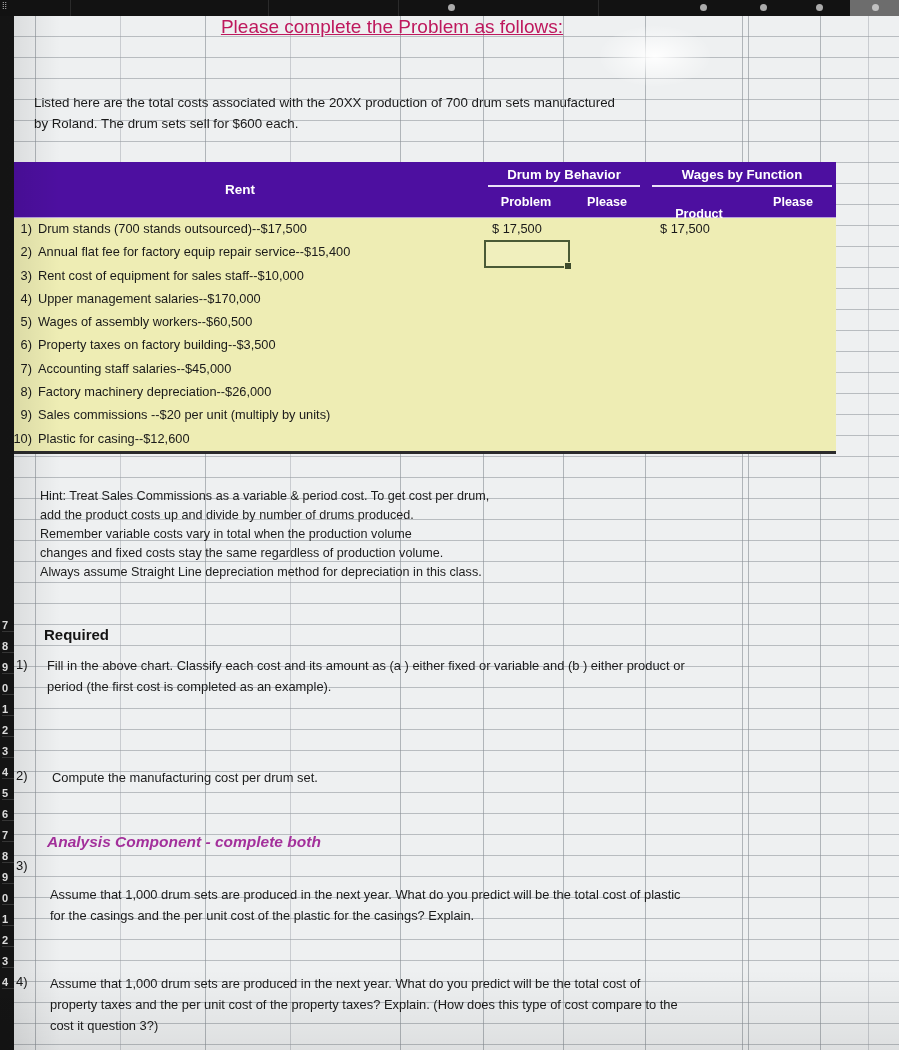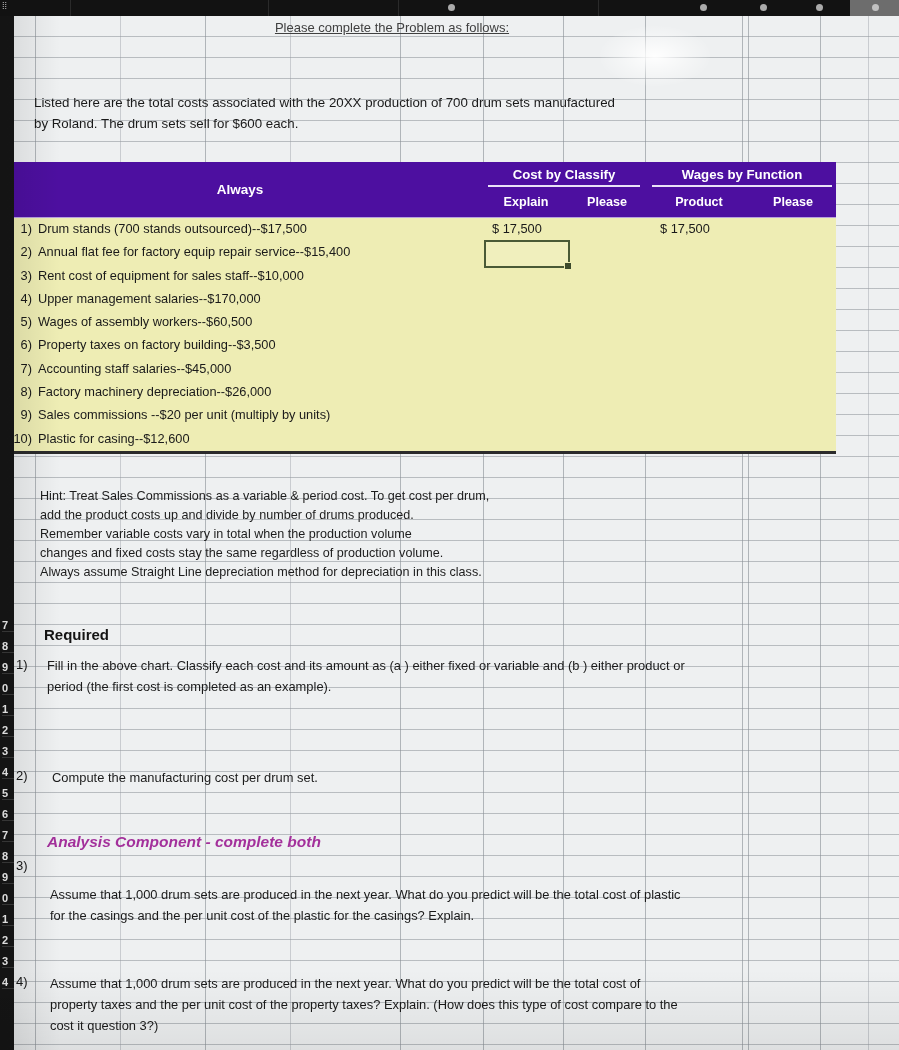--- a/index.html
+++ b/index.html
@@ -126,22 +126,22 @@
   }
 
   .title-cell {
     position: absolute;
     left: 232px; top: 16px;
     width: 320px; height: 22px;
     display: flex; align-items: center; justify-content: center;
     z-index: 5;
   }
   .title-text {
-    font-size: 13px;
-    color: #404040;
+    font-size: 19px;
+    color: #be185d;
     text-decoration: underline;
     white-space: nowrap;
   }
 
   .qnum {
     position: absolute;
     font-size: 13px;
     color: #161616;
     z-index: 5;
   }
@@ -334,31 +334,31 @@
     <span class="title-text">Please complete the Problem as follows:</span>
   </div>
 
   <div class="qnum" style="left:2px; top:93px;">1)</div>
   <div class="para" style="left:34px; top:92px;">Listed here are the total costs associated with the 20XX production of 700 drum sets manufactured</div>
   <div class="para" style="left:34px; top:113px;">by Roland. The drum sets sell for $600 each.</div>
 
   <div class="cost-table">
 
     <div class="ct-head">
-      <div class="lbl-costs">Always</div>
-
-      <div class="grp" style="left:484px; width:160px;">Cost by Classify</div>
+      <div class="lbl-costs">Rent</div>
+
+      <div class="grp" style="left:484px; width:160px;">Drum by Behavior</div>
       <div class="grp-rule" style="left:488px; width:152px;"></div>
 
       <div class="grp" style="left:648px; width:188px;">Wages by Function</div>
       <div class="grp-rule" style="left:652px; width:180px;"></div>
 
-      <div class="sub" style="left:484px; width:84px;">Explain</div>
+      <div class="sub" style="left:484px; width:84px;">Problem</div>
       <div class="sub" style="left:570px; width:74px;">Please</div>
-      <div class="sub" style="left:652px; width:94px;">Product</div>
+      <div class="sub" style="left:652px; width:94px;margin-top:12px;">Product</div>
       <div class="sub" style="left:752px; width:82px;">Please</div>
     </div>
 
     <div class="ct-body">
       <div class="ct-row">
         <span class="idx">1)</span>
         <span class="desc">Drum stands (700 stands outsourced)--$17,500</span>
         <span class="amt" style="left:492px;">$  17,500</span>
         <span class="amt" style="left:574px;"></span>
         <span class="amt" style="left:660px;">$  17,500</span>

